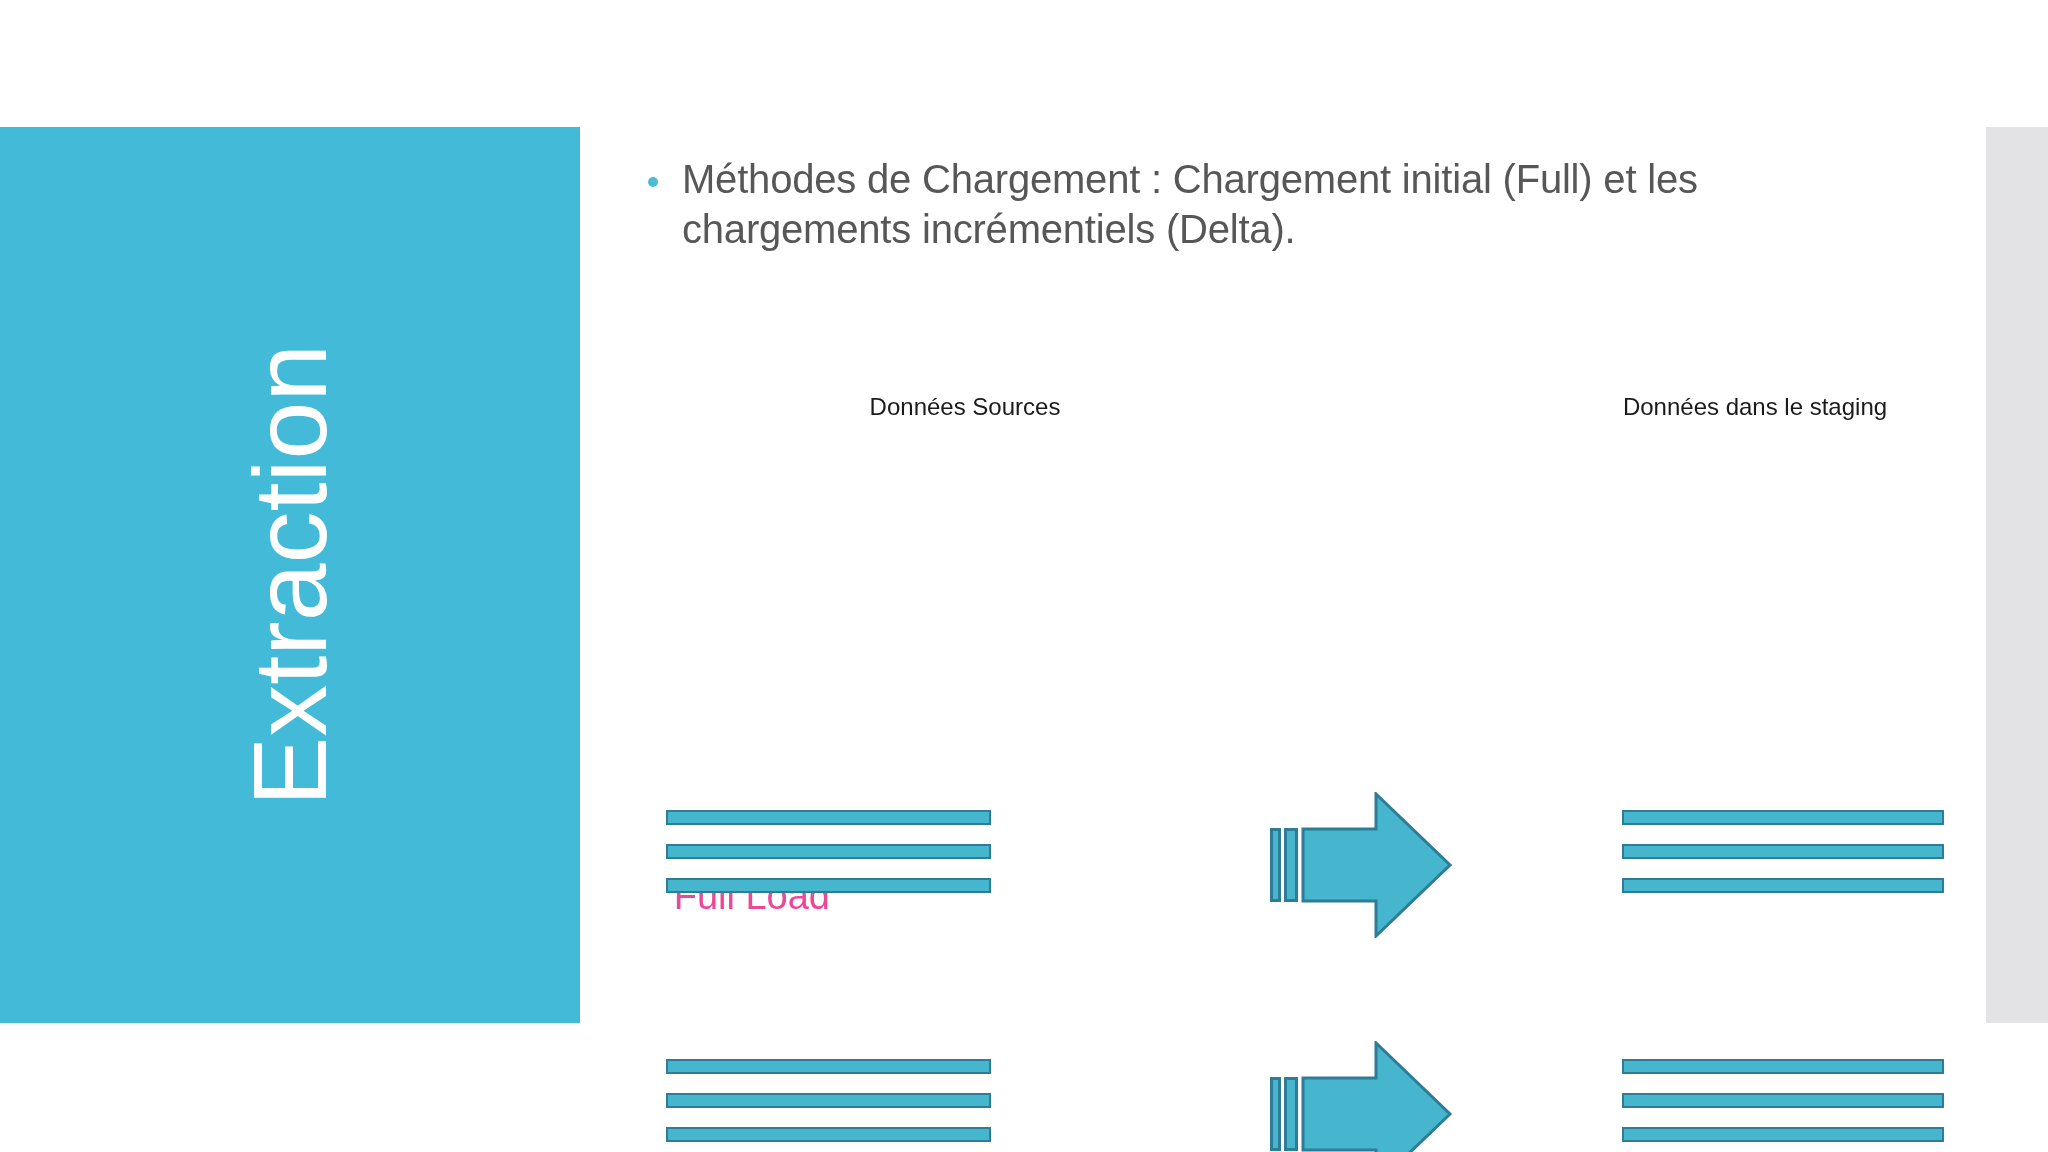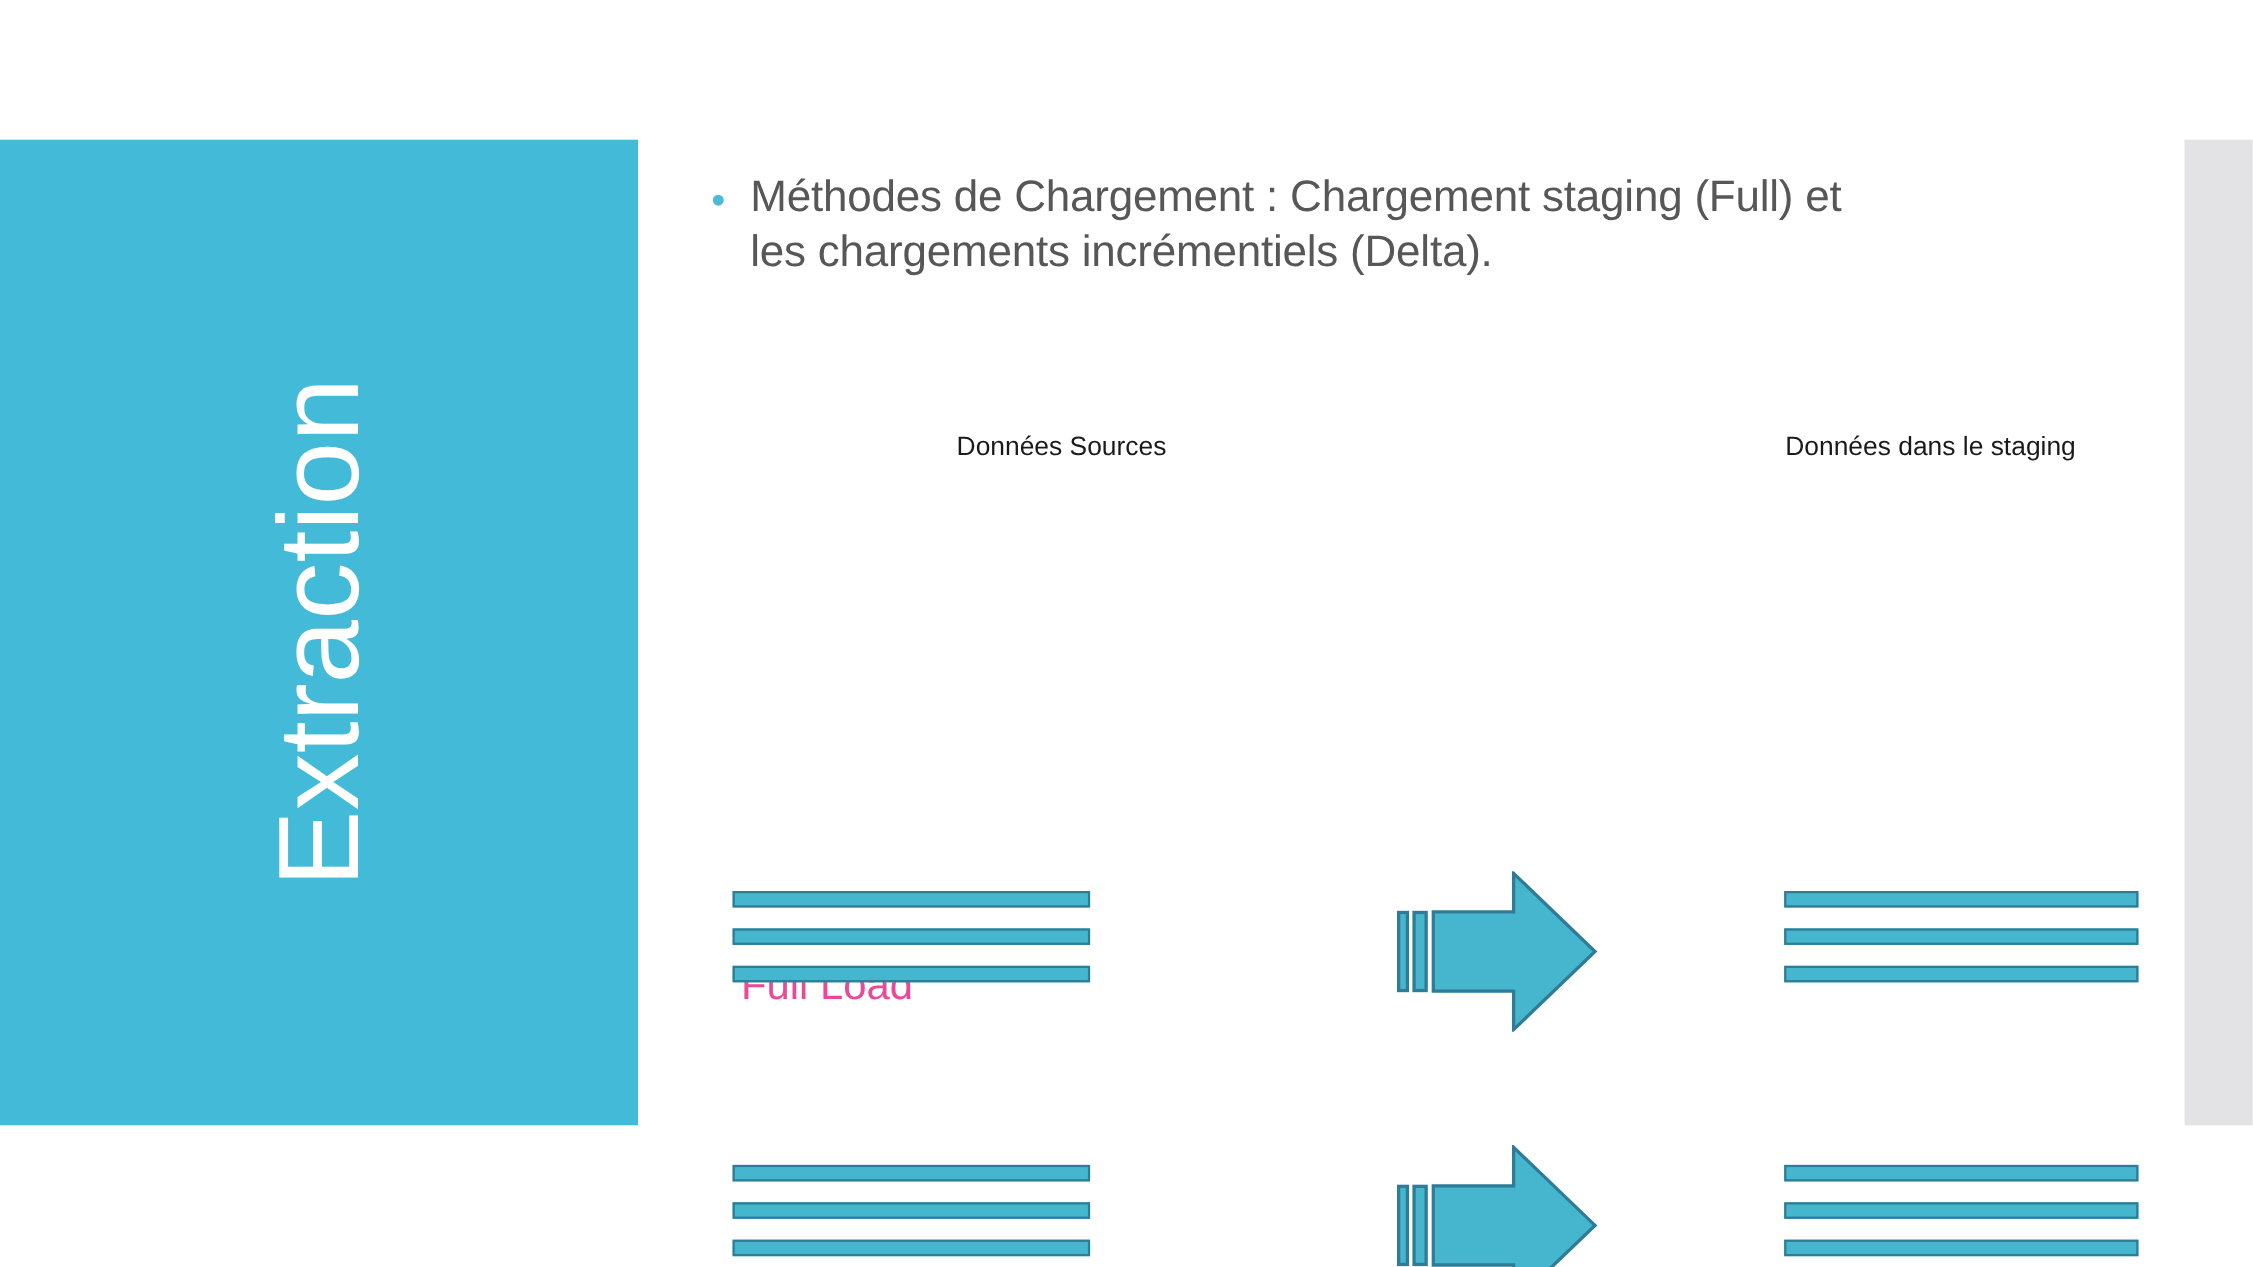--- a/index.html
+++ b/index.html
@@ -164,21 +164,21 @@
 
   <div id="title-panel">
     <div id="title-text">Extraction</div>
   </div>
 
   <div id="right-strip"></div>
 
   <div id="bullet-block">
     <div class="bullet-row">
       <span class="bullet-dot"></span>
-      <span class="bullet-text">Méthodes de Chargement : Chargement staging (Full) et les chargements incrémentiels (Delta).</span>
+      <span class="bullet-text">Méthodes de Chargement : Chargement initial (Full) et les chargements incrémentiels (Delta).</span>
     </div>
   </div>
 
   <div id="diagram">
 
     <div class="col-header" id="header-target">Données dans le staging</div>
     <div class="col-header" id="header-source">Données Sources</div>
 
     <div class="row-label" id="label-full">Full Load</div>
 

